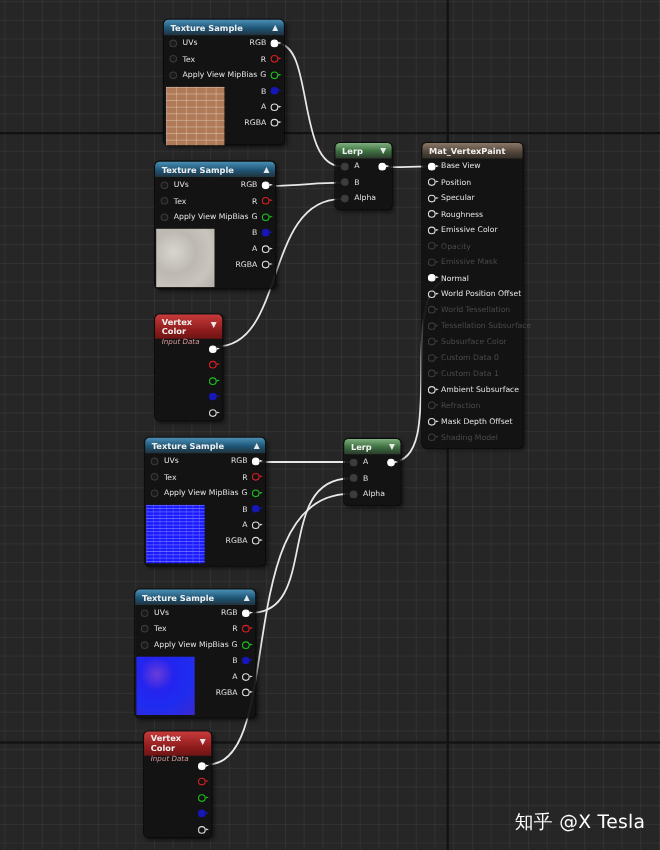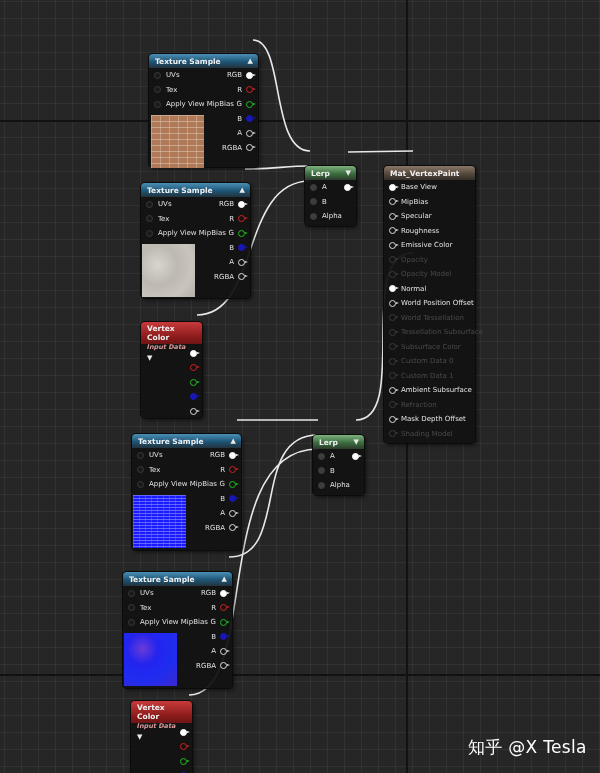--- a/index.html
+++ b/index.html
@@ -20,35 +20,34 @@
 
   svg.wires { position: absolute; left: 0; top: 0; width: 600px; height: 773px; pointer-events: none; }
   svg.wires path { fill: none; stroke: #e8e8e8; stroke-width: 1.6; }
 
   .node {
     position: absolute;
     background: rgba(18,18,18,0.94);
     border-radius: 4px;
     box-shadow: 0 0 0 1px #0b0b0b, 2px 2px 4px rgba(0,0,0,0.6);
     font-size: 7px;
-    margin-top: 36px;
   }
   .node-header {
     height: 14px;
     border-radius: 4px 4px 0 0;
     display: flex; align-items: center; justify-content: space-between;
     padding: 0 5px 0 6px;
     font-weight: bold; font-size: 7.5px; color: #f0f0f0;
   }
   .hdr-tex { background: linear-gradient(to bottom, #4a8fb5 0%, #1e5576 55%, #22323c 100%); }
   .hdr-lerp { background: linear-gradient(to bottom, #7fb07f 0%, #3b6e3f 55%, #2c3a2c 100%); }
   .hdr-mat { background: linear-gradient(to bottom, #8a7868 0%, #55483c 55%, #332e29 100%); }
-  .hdr-vc { background: linear-gradient(to bottom, #c83a3a 0%, #8a1a1a 70%, #6e1515 100%); height: 22px; align-items: flex-start; padding-top: 2px; flex-direction: column; }
+  .hdr-vc { background: linear-gradient(to bottom, #c83a3a 0%, #8a1a1a 70%, #6e1515 100%); height: 22px; align-items: flex-start; padding-top: 2px; }
   .hdr-vc .title-wrap { display: flex; flex-direction: column; }
-  .hdr-vc .subtitle { font-weight: bold; font-style: italic; color: #d79a9a; font-size: 6.5px; margin-top: 1px; }
+  .hdr-vc .subtitle { font-weight: normal; font-style: italic; color: #d79a9a; font-size: 6.5px; margin-top: 1px; }
   .collapse-arrow { font-size: 7px; color: #eaeaea; }
 
   .row { position: relative; height: 14.5px; display: flex; align-items: center; }
   .pin-in { width: 7px; height: 7px; border-radius: 50%; border: 1px solid #3a3a3a; background: #1a1a1a; margin: 0 5px 0 5px; flex-shrink: 0; }
   .pin-in.dim-filled { background: #3d3d3d; border-color: #3d3d3d; }
   .pin-label { color: #e2e2e2; white-space: nowrap; }
   .pin-label.disabled { color: #4a4a4a; }
   .pin-out-wrap { position: absolute; right: 5px; display: flex; align-items: center; gap: 4px; }
   .pin-out {
     width: 7px; height: 7px; border-radius: 50%;
@@ -283,41 +282,41 @@
 <div class="node" style="left:384px;top:130px;width:91px;height:277px;">
   <div class="node-header hdr-mat">
     <span>Mat_VertexPaint</span>
   </div>
   <div class="row">
       <span class="mat-pin filled"></span>
       <span class="pin-label">Base View</span>
     </div>
   <div class="row">
       <span class="mat-pin"></span>
-      <span class="pin-label">MipBias</span>
+      <span class="pin-label">Position</span>
     </div>
   <div class="row">
       <span class="mat-pin"></span>
       <span class="pin-label">Specular</span>
     </div>
   <div class="row">
       <span class="mat-pin"></span>
       <span class="pin-label">Roughness</span>
     </div>
   <div class="row">
       <span class="mat-pin"></span>
       <span class="pin-label">Emissive Color</span>
     </div>
   <div class="row">
       <span class="mat-pin disabled"></span>
       <span class="pin-label disabled">Opacity</span>
     </div>
   <div class="row">
       <span class="mat-pin disabled"></span>
-      <span class="pin-label disabled">Opacity Model</span>
+      <span class="pin-label disabled">Emissive Mask</span>
     </div>
   <div class="row">
       <span class="mat-pin filled"></span>
       <span class="pin-label">Normal</span>
     </div>
   <div class="row">
       <span class="mat-pin"></span>
       <span class="pin-label">World Position Offset</span>
     </div>
   <div class="row">

